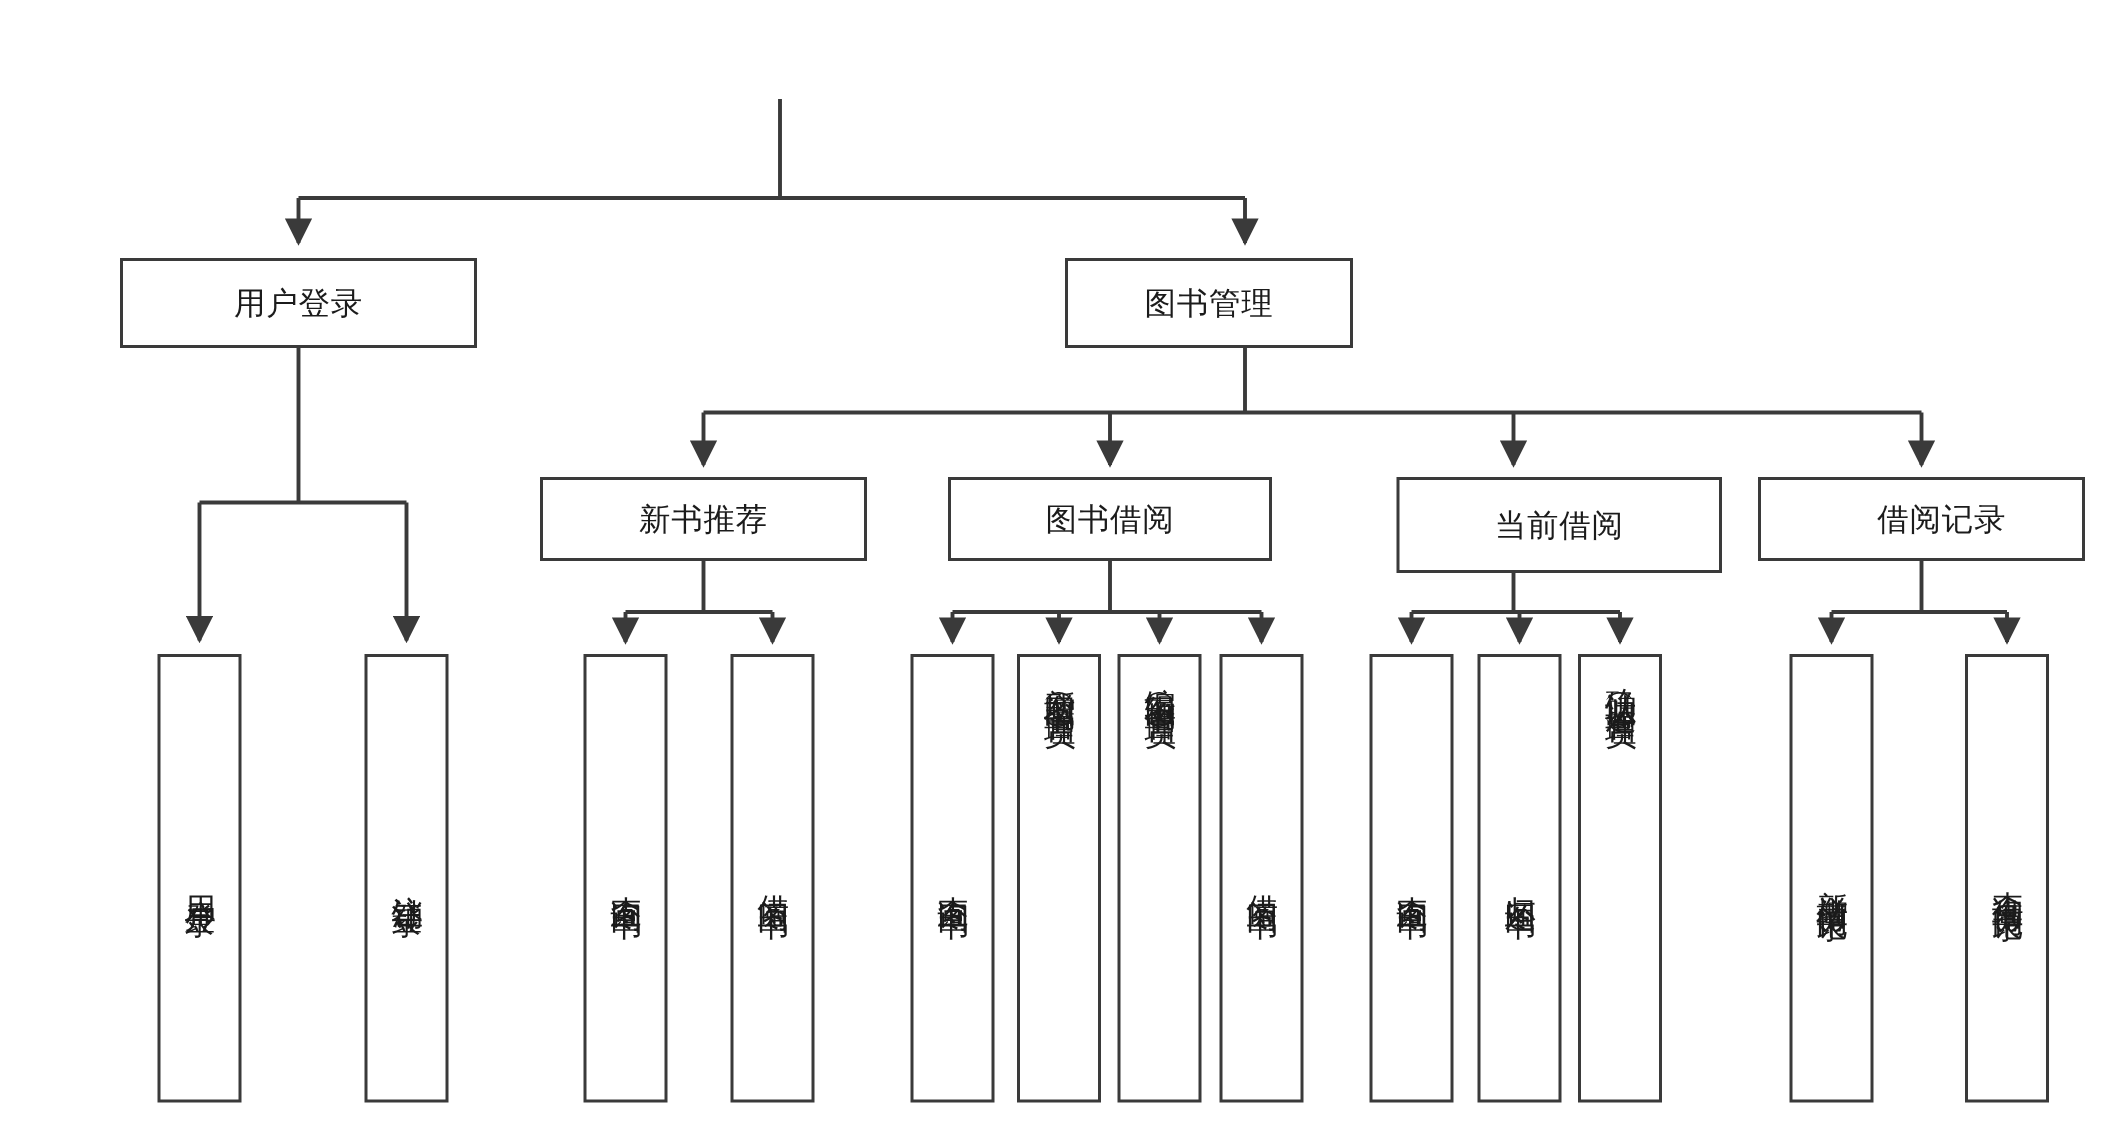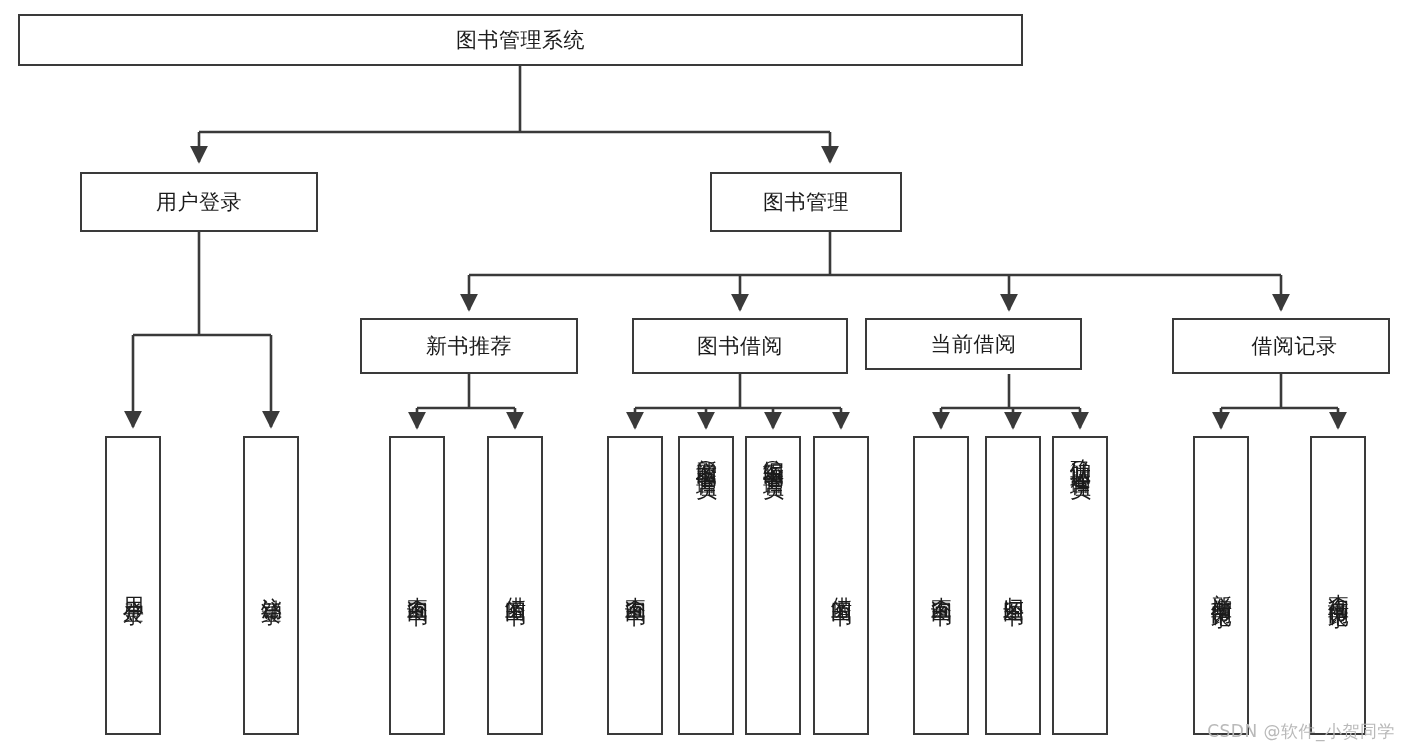--- a/index.html
+++ b/index.html
@@ -114,41 +114,38 @@
       <path d="M 1013 408 L 1013 428" marker-end="url(#arrow)"></path>
       <path d="M 1080 408 L 1080 428" marker-end="url(#arrow)"></path>
 
       <path d="M 1281 374 L 1281 408"></path>
       <path d="M 1221 408 L 1338 408"></path>
       <path d="M 1221 408 L 1221 428" marker-end="url(#arrow)"></path>
       <path d="M 1338 408 L 1338 428" marker-end="url(#arrow)"></path>
     </g>
   </svg>
 
-  <div class="node horiz" id="title-node" style="left: 18px; top: 14px; width: 1005px; height: 52px;">
-    <span>图书管理系统</span>
-  </div>
 
   <div id="level2-host">
       <div class="node horiz" style="left: 80px; top: 172px; width: 238px; height: 60px;">
         <span>用户登录</span>
       </div>
       <div class="node horiz" style="left: 710px; top: 172px; width: 192px; height: 60px;">
         <span>图书管理</span>
       </div>
     </div>
 
   <div id="level3-host">
       <div class="node horiz" style="left: 360px; top: 318px; width: 218px; height: 56px;">
         <span>新书推荐</span>
       </div>
       <div class="node horiz" style="left: 632px; top: 318px; width: 216px; height: 56px; justify-content: center;">
         <span>图书借阅</span>
       </div>
-      <div class="node horiz" style="left: 865px; top: 318px; width: 217px; height: 52px;">
+      <div class="node horiz" style="left: 931px; top: 318px; width: 217px; height: 64px;">
         <span>当前借阅</span>
       </div>
       <div class="node horiz" style="left: 1172px; top: 318px; width: 218px; height: 56px; padding-left: 27px;">
         <span>借阅记录</span>
       </div>
     </div>
 
   <div id="leaves-host">
       <div class="node vert centered" style="left: 105px; top: 436px; width: 56px; height: 299px;">
         <span class="vtext">用户登录</span>
@@ -184,14 +181,13 @@
         <span class="vtext">确认归还（管理员）</span>
       </div>
       <div class="node vert centered" style="left: 1193px; top: 436px; width: 56px; height: 299px;">
         <span class="vtext">新增借阅记录</span>
       </div>
       <div class="node vert centered" style="left: 1310px; top: 436px; width: 56px; height: 299px;">
         <span class="vtext">查询借阅记录</span>
       </div>
     </div>
 
-  <div class="watermark">CSDN @软件_小贺同学</div>
 </div>
 
 </body></html>

